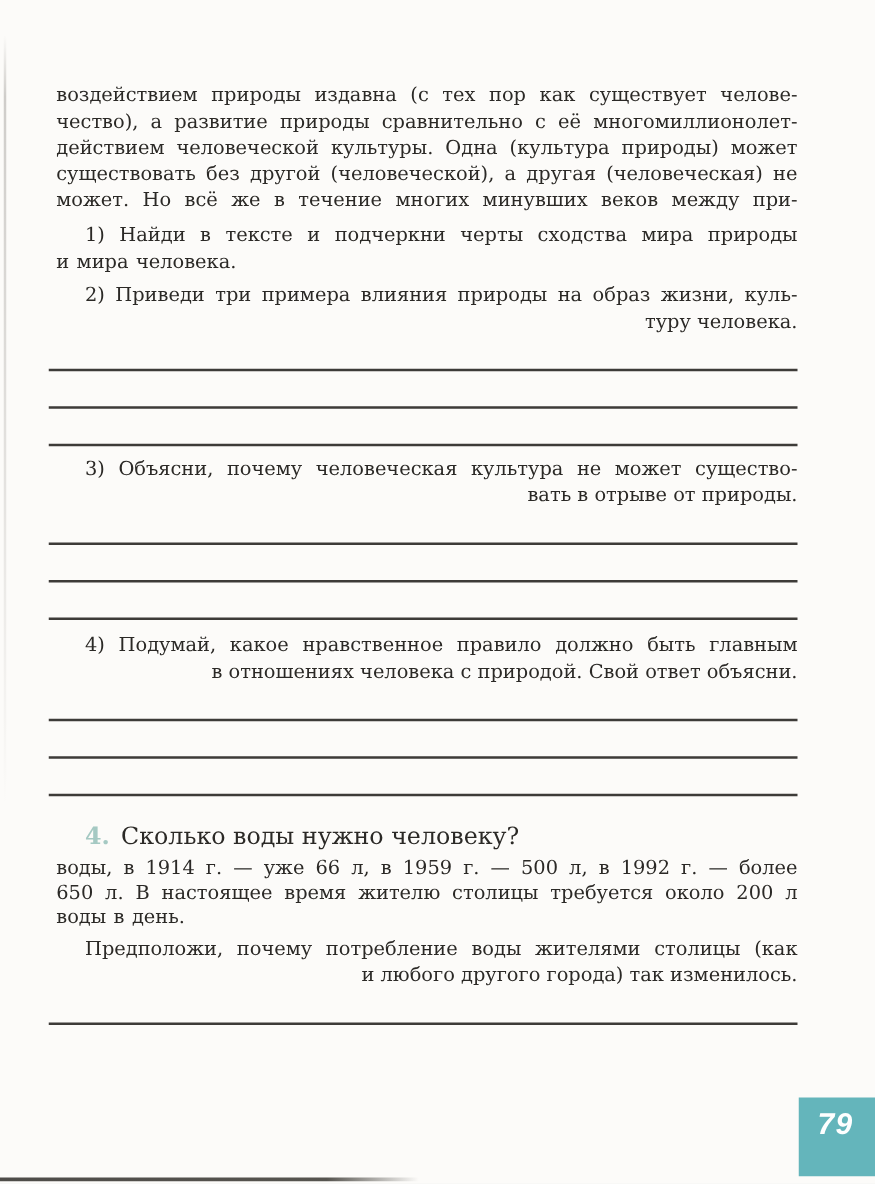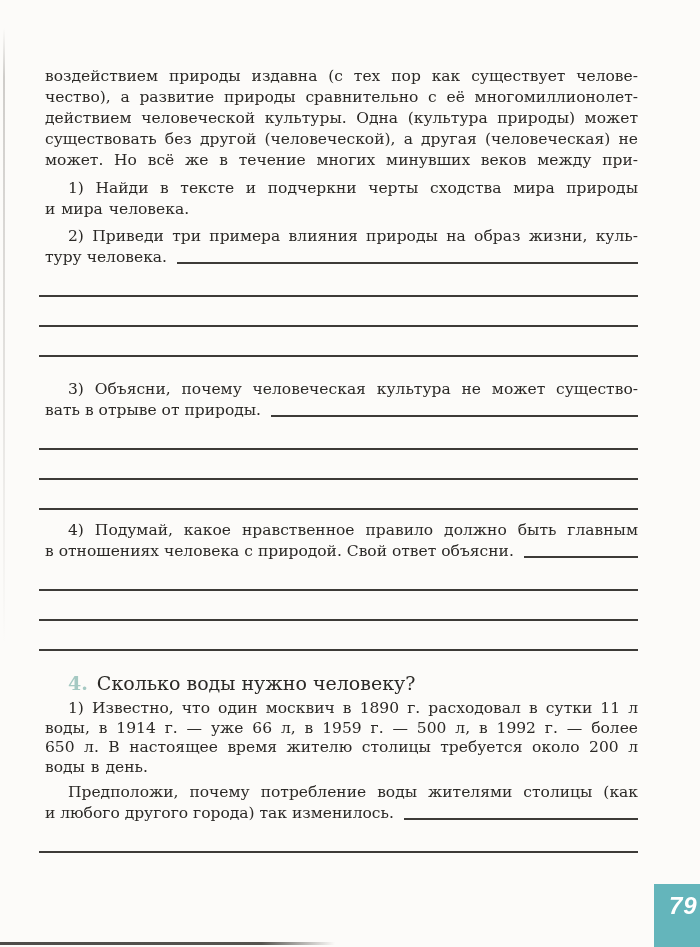--- a/index.html
+++ b/index.html
@@ -40,28 +40,29 @@
     display: block;
     font-size: 15.5px;
     line-height: 21px;
     text-align: justify;
     word-spacing: 1px;
   }
   .ln.j { text-align-last: justify; }
   .ind { text-indent: 23px; }
 
   .question { margin-top: 6px; }
-  .question.mt18 { margin-top: 22px; }
+  .question.mt18 { margin-top: 8px; }
   .question.mt20 { margin-top: 10px; }
   .q1 { margin-top: 7px; }
 
   .lead-row {
     display: flex;
     align-items: flex-end;
     height: 20px;
+    flex-direction: column;
   }
   .lead {
     white-space: nowrap;
     font-size: 15.5px;
     line-height: 20px;
   }
   .fill {
     flex: 1;
     margin-left: 10px;
     margin-bottom: 3px;
@@ -87,22 +88,22 @@
   }
 
   .para.tight { margin-top: 5px; }
   .para.tight .ln { line-height: 19.5px; }
 
   .prompt { margin-top: 5px; }
 
   .pagebox {
     position: absolute;
     right: 0;
-    bottom: 0;
-    width: 46px;
+    bottom: 6px;
+    width: 61px;
     height: 63px;
     background: #64b5bb;
   }
   .pagenum {
     position: absolute;
     left: 15px;
     top: 8px;
     color: #ffffff;
     font-family: "Liberation Sans", sans-serif;
     font-style: italic;
@@ -170,21 +171,20 @@
         <div class="rule"></div>
         <div class="rule"></div>
       </div>
     </div>
 
     <div class="sec-head">
       <span class="sec-num">4.</span><span class="sec-title">Сколько воды нужно человеку?</span>
     </div>
 
     <div class="para tight">
-      <span class="ln j ind">1) Известно, что один москвич в 1890 г. расходовал в сутки 11 л</span>
       <span class="ln j">воды, в 1914 г. — уже 66 л, в 1959 г. — 500 л, в 1992 г. — более</span>
       <span class="ln j">650 л. В настоящее время жителю столицы требуется около 200 л</span>
       <span class="ln">воды в день.</span>
     </div>
 
     <div class="question prompt">
       <span class="ln j ind">Предположи, почему потребление воды жителями столицы (как</span>
       <div class="lead-row">
         <span class="lead">и любого другого города) так изменилось.</span>
         <span class="fill"></span>

